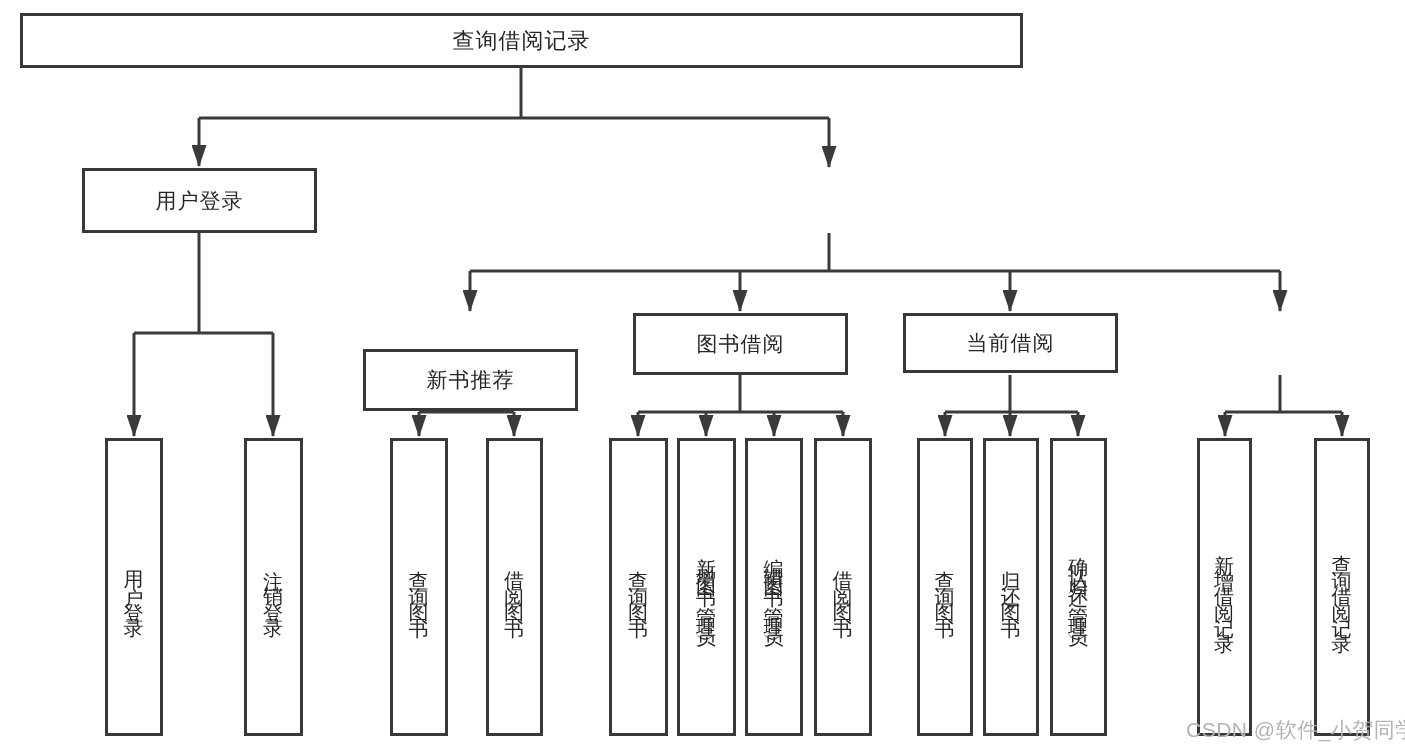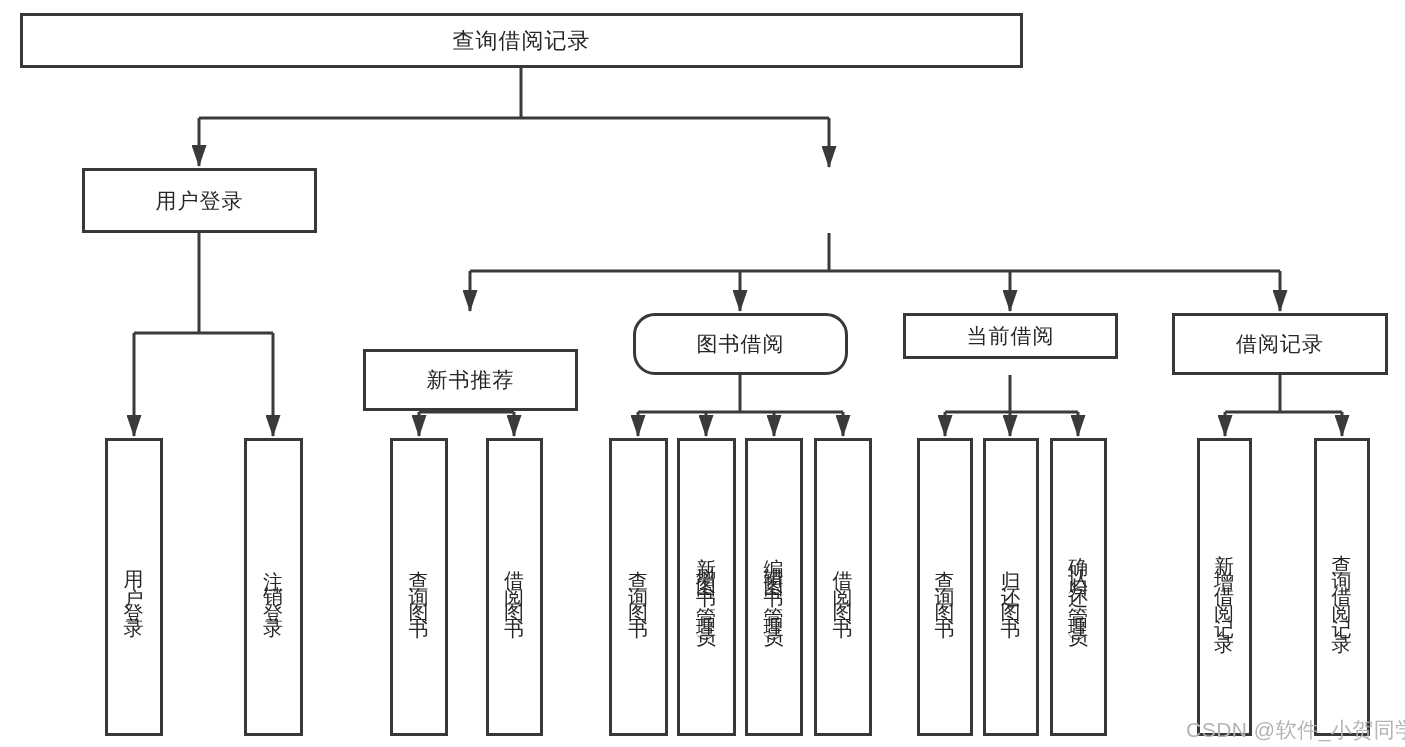--- a/index.html
+++ b/index.html
@@ -103,23 +103,22 @@
       <path d="M1225 412 V436" marker-end="url(#arrow)"></path>
       <path d="M1342 412 V436" marker-end="url(#arrow)"></path>
     </g>
   </svg>
 
   <div class="box h-box root-box" style="left:20px; top:13px; width:1003px; height:55px;">查询借阅记录</div>
 
   <div class="box h-box" style="left:82px; top:168px; width:235px; height:65px;">用户登录</div>
 
   <div class="box h-box" style="left:363px; top:313px; width:215px; height:62px;margin-top:36px;">新书推荐</div>
-  <div class="box h-box" style="left:633px; top:313px; width:215px; height:62px;border-radius:22px;">图书借阅</div>
-  <div class="box h-box" style="left:903px; top:313px; width:215px; height:46px;">当前借阅</div>
-  <div class="box h-box" style="left:1172px; top:313px; width:216px; height:62px;">借阅记录</div>
+  <div class="box h-box" style="left:633px; top:313px; width:215px; height:62px;">图书借阅</div>
+  <div class="box h-box" style="left:903px; top:313px; width:215px; height:60px;">当前借阅</div>
 
   <div class="box v-box" style="left: 105px; width: 58px; letter-spacing: 16px;">用户登录</div>
   <div class="box v-box" style="left: 244px; width: 59px; letter-spacing: 16px;">注销登录</div>
 
   <div class="box v-box" style="left: 390px; width: 58px; letter-spacing: 16px;">查询图书</div>
   <div class="box v-box" style="left: 486px; width: 57px; letter-spacing: 16px;">借阅图书</div>
 
   <div class="box v-box" style="left: 609px; width: 59px; letter-spacing: 16px;">查询图书</div>
   <div class="box v-box" style="left: 677px; width: 59px; letter-spacing: 10px;">新增图书（管理员）</div>
   <div class="box v-box" style="left: 745px; width: 58px; letter-spacing: 10px;">编辑图书（管理员）</div>

